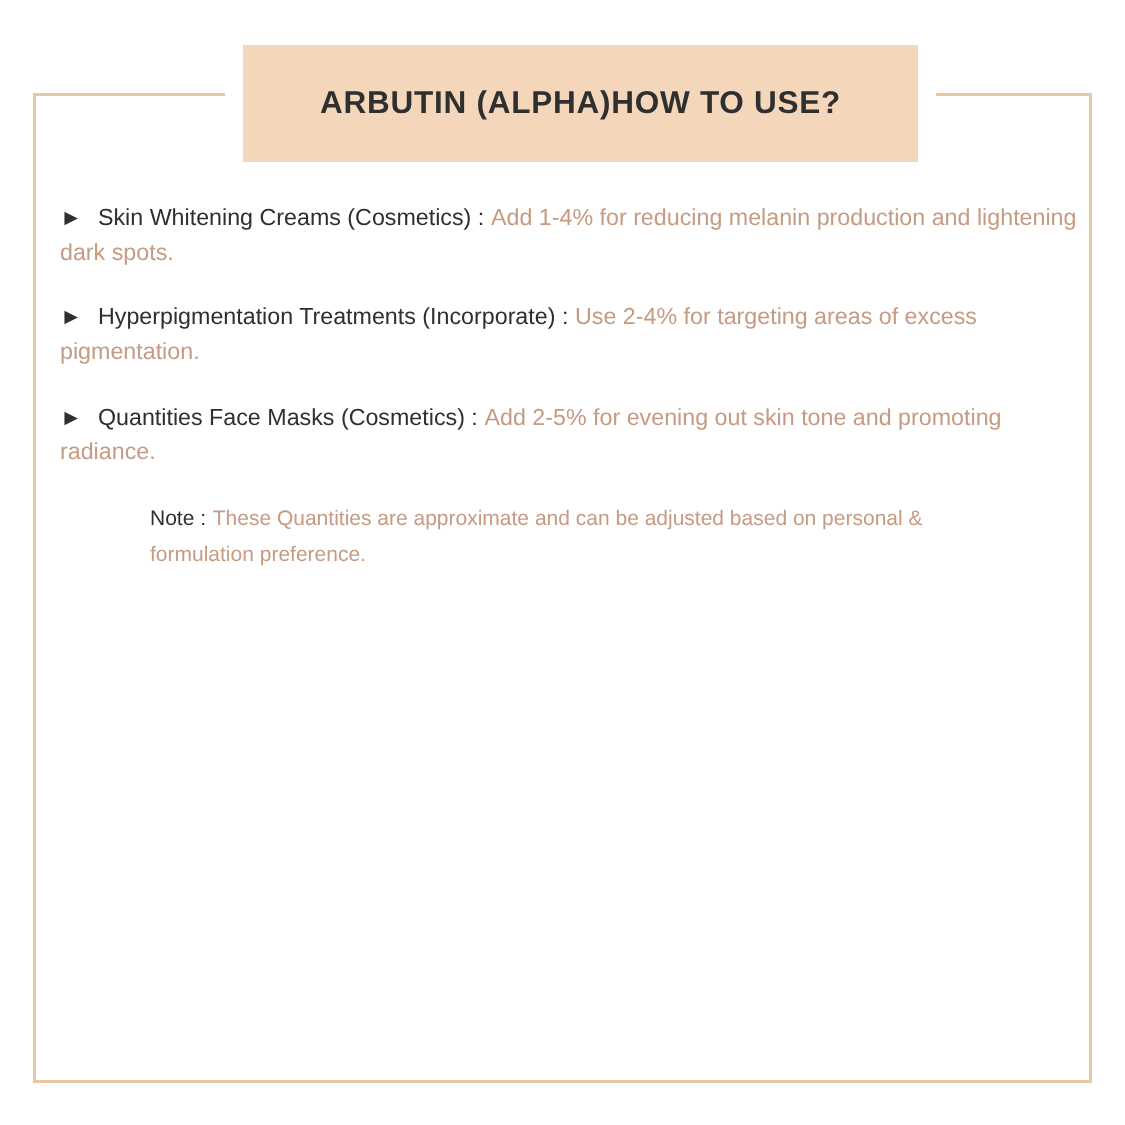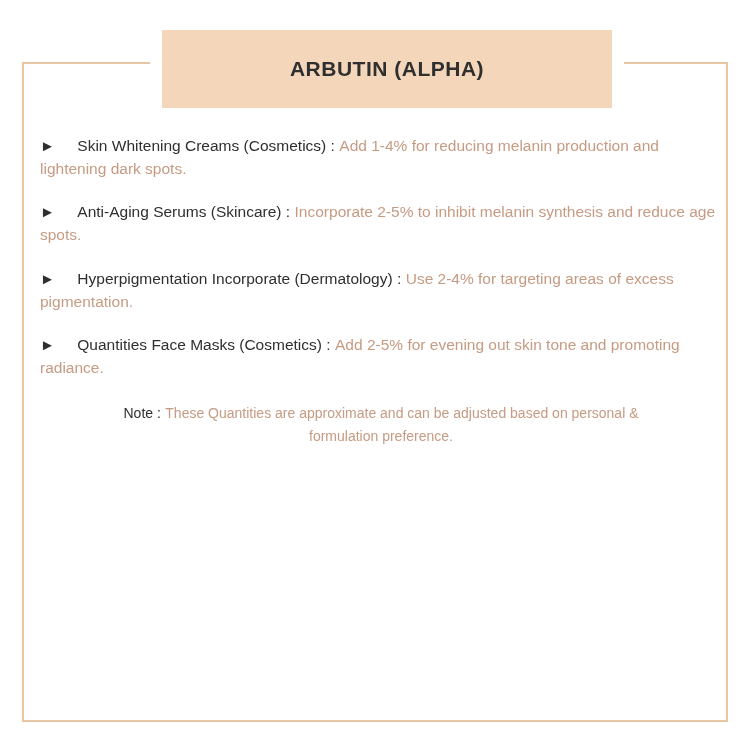--- a/index.html
+++ b/index.html
@@ -81,30 +81,29 @@
     color: #2f2f2f;
     font-size: 15px;
     margin-right: 6px;
     display: inline;
   }
   .item-label {
     color: #2f2f2f;
     font-size: 15.5px;
     font-weight: 500;
     display: inline;
-    margin-left: 12px;
   }
   .item-text {
     color: #c69b83;
     font-size: 15.5px;
     display: inline;
   }
 
   .note {
-    text-align: center;
+    text-align: left;
     padding: 0 60px;
     line-height: 1.45;
   }
   .note-label {
     color: #2f2f2f;
     font-size: 14px;
     font-weight: 500;
     display: inline;
   }
   .note-text {
@@ -117,39 +116,35 @@
 <body>
 
 <div class="page">
 
   <div class="frame"></div>
   <div class="frame-gap left"></div>
   <div class="frame-gap right"></div>
 
   <div class="title-band">
     <div class="title-line">ARBUTIN (ALPHA)</div>
+    <div class="title-line">HOW TO USE?</div>
   </div>
 
   <div class="content">
 
     <div class="item">
       <span class="bullet">►</span>
       <span class="item-label">Skin Whitening Creams (Cosmetics) :</span>
       <span class="item-text">Add 1-4% for reducing melanin production and lightening dark spots.</span>
     </div>
 
-    <div class="item">
-      <span class="bullet">►</span>
-      <span class="item-label">Anti-Aging Serums (Skincare) :</span>
-      <span class="item-text">Incorporate 2-5% to inhibit melanin synthesis and reduce age spots.</span>
-    </div>
 
     <div class="item">
       <span class="bullet">►</span>
-      <span class="item-label">Hyperpigmentation Incorporate (Dermatology) :</span>
+      <span class="item-label">Hyperpigmentation Treatments (Incorporate) :</span>
       <span class="item-text">Use 2-4% for targeting areas of excess pigmentation.</span>
     </div>
 
 
     <div class="item">
       <span class="bullet">►</span>
       <span class="item-label">Quantities Face Masks (Cosmetics) :</span>
       <span class="item-text">Add 2-5% for evening out skin tone and promoting radiance.</span>
     </div>
 

